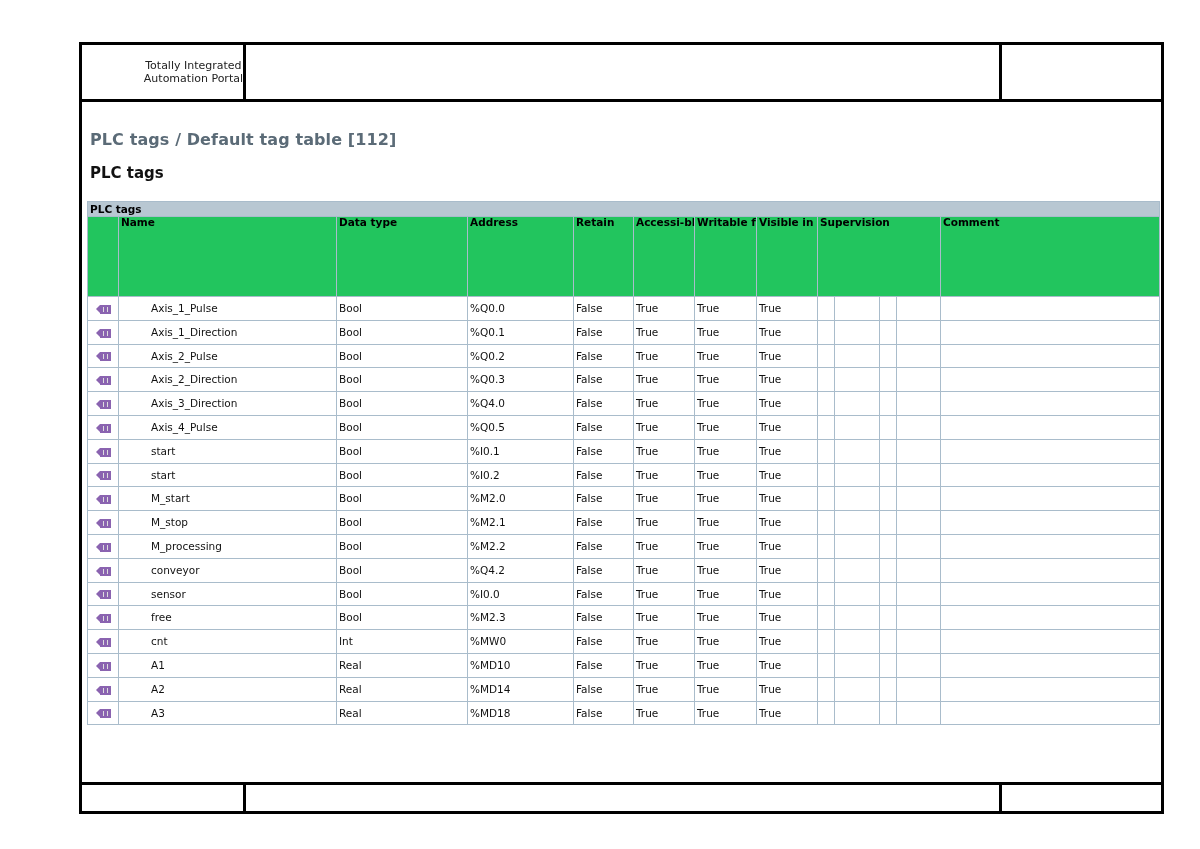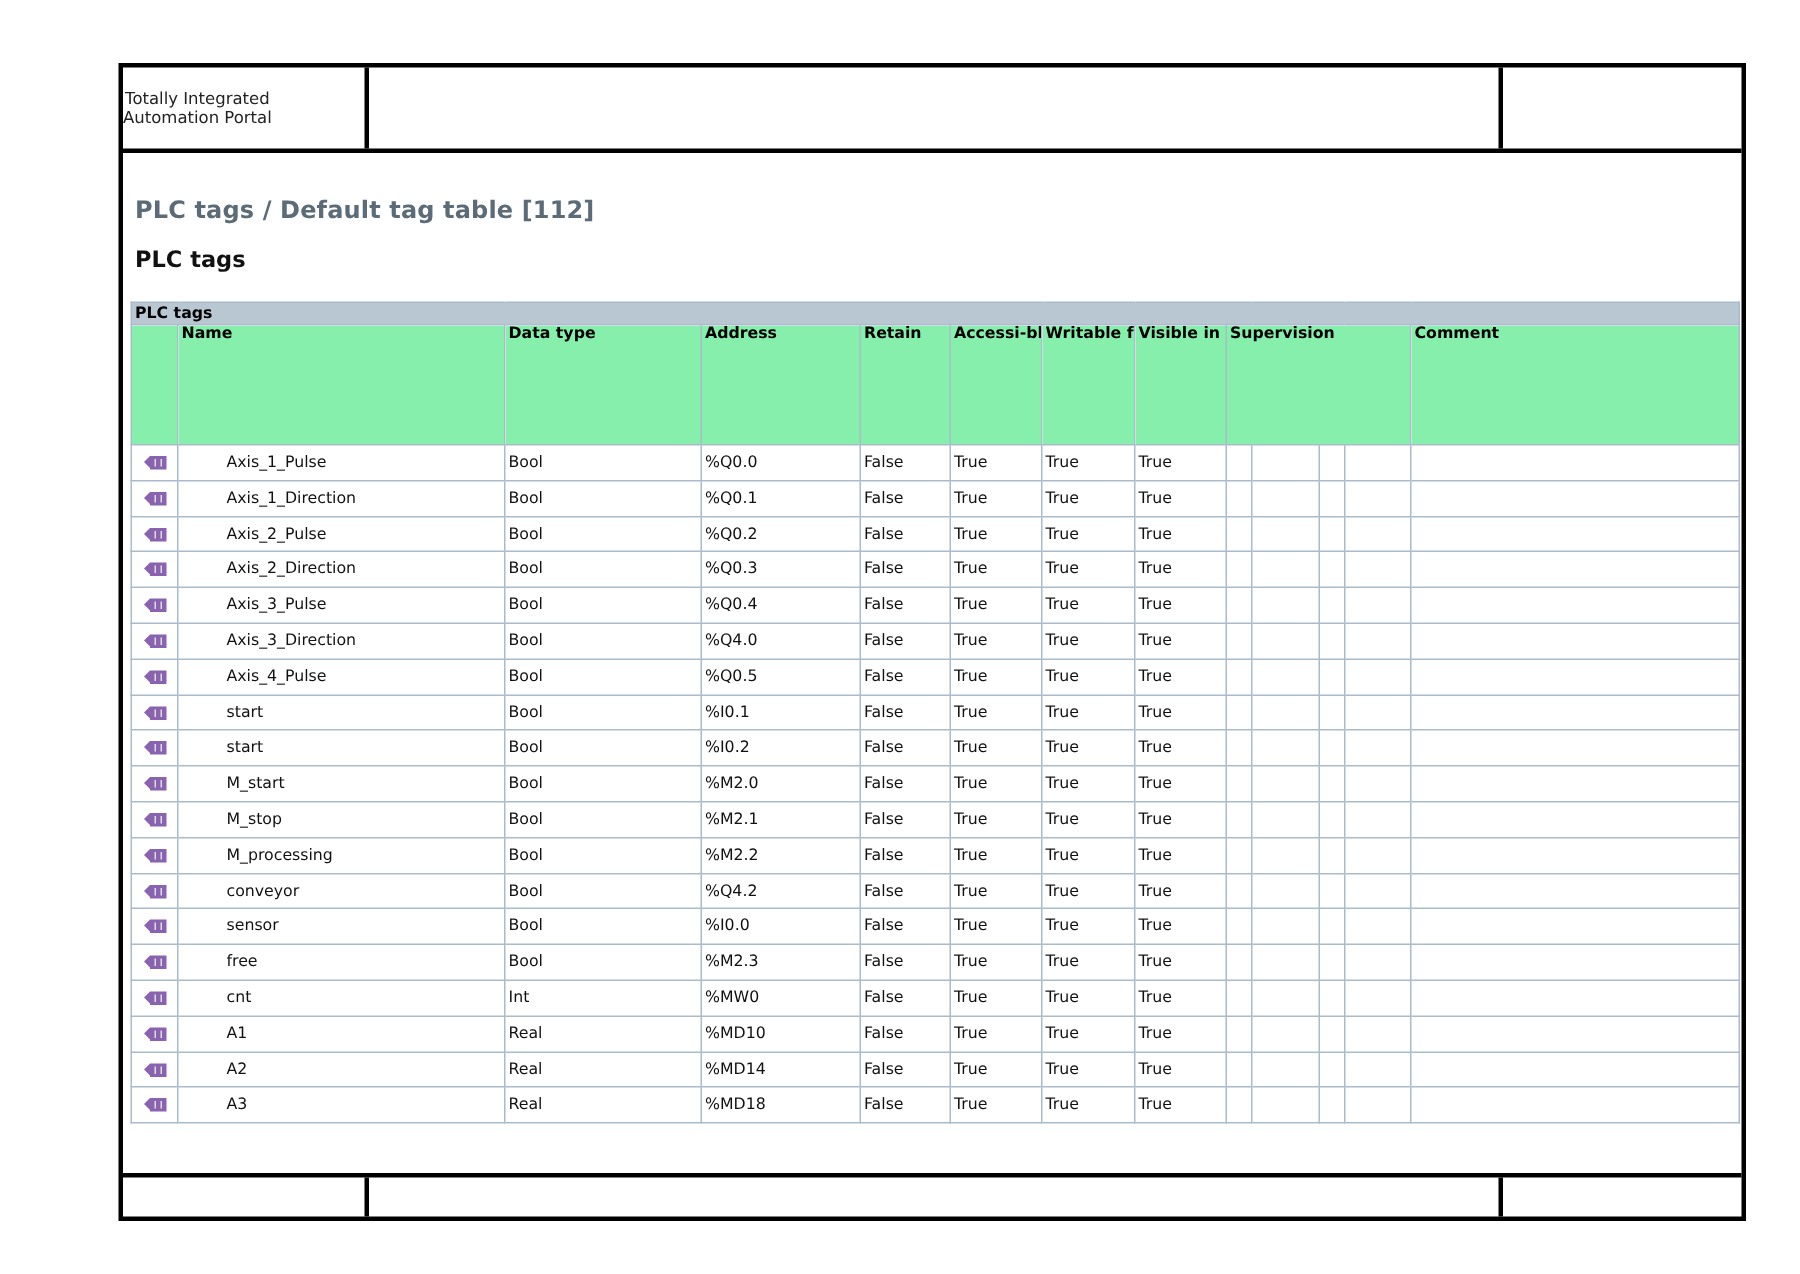--- a/index.html
+++ b/index.html
@@ -5,21 +5,21 @@
     html, body { margin: 0; padding: 0; background: #ffffff; }
     body { width: 1200px; height: 849px; position: relative; overflow: hidden;
            font-family: "DejaVu Sans", "Liberation Sans", sans-serif; color: #000; }
 
     .frame { position: absolute; left: 79px; top: 42px; width: 1079px; height: 766px;
              border: 3px solid #000; box-sizing: content-box; }
     .header { position: absolute; left: 0; top: 0; width: 1079px; height: 54px;
               border-bottom: 3px solid #000; }
     .header .cell-a { position: absolute; left: 0; top: 0; width: 161px; height: 54px;
                       border-right: 3px solid #000; font-size: 11px; line-height: 13px;
-                      text-align: center; display: flex; align-items: center; justify-content: flex-start;
+                      text-align: center; display: flex; align-items: center; justify-content: flex-end;
                       color: #222; }
     .header .cell-a span { display: block; }
     .header .cell-c { position: absolute; left: 917px; top: 0; width: 162px; height: 54px;
                       border-left: 3px solid #000; }
 
     .footer { position: absolute; left: 0; bottom: 0; width: 1079px; height: 26px;
               border-top: 3px solid #000; }
     .footer .cell-a { position: absolute; left: 0; top: 0; width: 161px; height: 26px;
                       border-right: 3px solid #000; }
     .footer .cell-c { position: absolute; left: 917px; top: 0; width: 162px; height: 26px;
@@ -29,21 +29,21 @@
              color: #5b6b77; white-space: nowrap; letter-spacing: 0.1px; }
     .subtitle { position: absolute; left: 8px; top: 119px; font-size: 15px; font-weight: bold;
                 color: #111; white-space: nowrap; }
 
     table.tags { position: absolute; left: 5px; top: 156px; border-collapse: collapse;
                  font-size: 11px; table-layout: fixed; width: 1072px; }
     table.tags td, table.tags th { border: 1px solid #a9bccb; padding: 0 2px; overflow: hidden;
                                    white-space: nowrap; vertical-align: top; }
     .sec-row th { background: #b8c7d2; height: 14px; text-align: left; font-weight: bold;
                   font-size: 10.5px; line-height: 14px; padding-left: 1px; }
-    .hdr-row th { background: #86efac; height: 79px; text-align: left; font-weight: bold;
+    .hdr-row th { background: #22c55e; height: 79px; text-align: left; font-weight: bold;
                   font-size: 10.5px; line-height: 11.5px; white-space: normal; padding-top: 1px; }
     .data-row td { height: 22.8px; line-height: 22px; font-size: 10.5px; color: #111; }
     .data-row td.name { padding-left: 32px; }
     .data-row td.icon { padding: 0; text-align: center; vertical-align: middle; }
     .tag-icon { display: inline-block; position: relative; width: 15px; height: 9px; vertical-align: middle; }
     .tag-icon .body { position: absolute; right: 0; top: 0; width: 11px; height: 9px; background: #8a63b0; }
     .tag-icon .tip { position: absolute; left: 0; top: 0; width: 0; height: 0;
                      border-top: 4.5px solid transparent; border-bottom: 4.5px solid transparent;
                      border-right: 4px solid #8a63b0; }
     .tag-icon .mark { position: absolute; right: 3px; top: 2px; width: 5px; height: 5px;
@@ -155,35 +155,20 @@
           <td>True</td>
           <td>True</td>
           <td></td>
           <td></td>
           <td></td>
           <td></td>
           <td></td>
         </tr>
         <tr class="data-row">
           <td class="icon"><span class="tag-icon"><span class="tip"></span><span class="body"></span><span class="mark"></span></span></td>
-          <td class="name">Axis_3_Pulse</td>
-          <td>Bool</td>
-          <td>%Q0.4</td>
-          <td>False</td>
-          <td>True</td>
-          <td>True</td>
-          <td>True</td>
-          <td></td>
-          <td></td>
-          <td></td>
-          <td></td>
-          <td></td>
-        </tr>
-        <tr class="data-row">
-          <td class="icon"><span class="tag-icon"><span class="tip"></span><span class="body"></span><span class="mark"></span></span></td>
           <td class="name">Axis_3_Direction</td>
           <td>Bool</td>
           <td>%Q4.0</td>
           <td>False</td>
           <td>True</td>
           <td>True</td>
           <td>True</td>
           <td></td>
           <td></td>
           <td></td>

